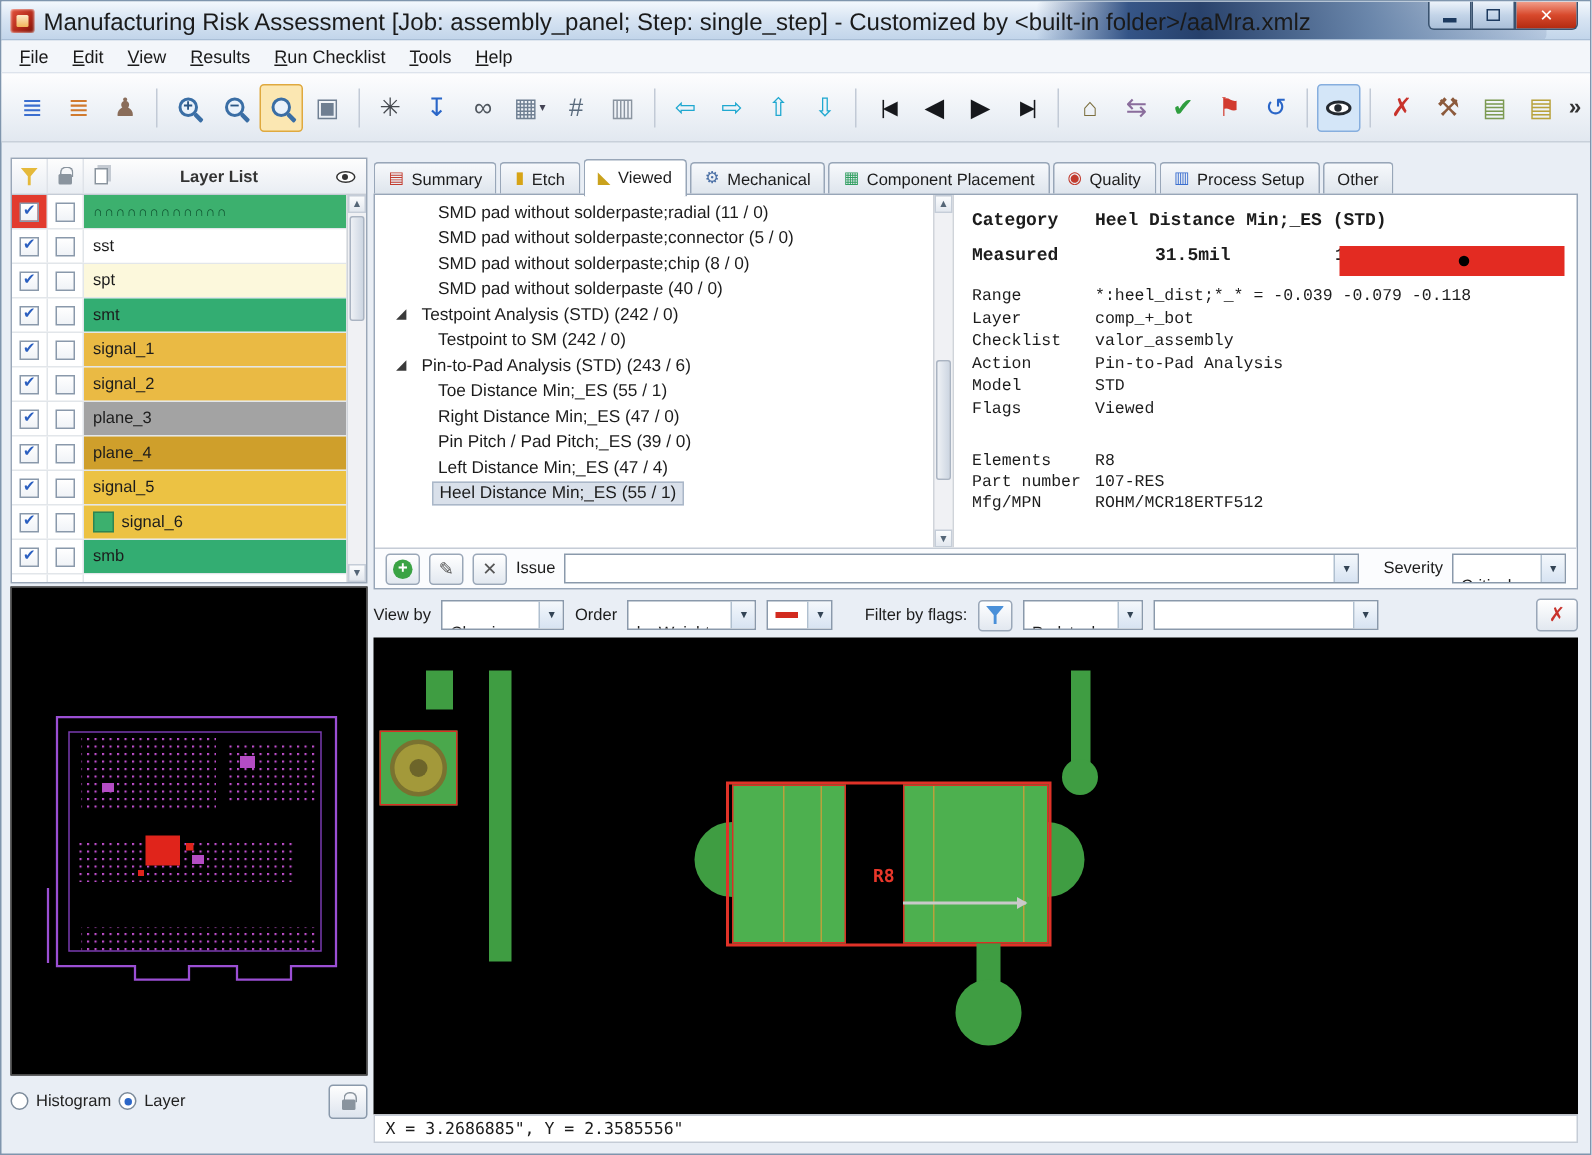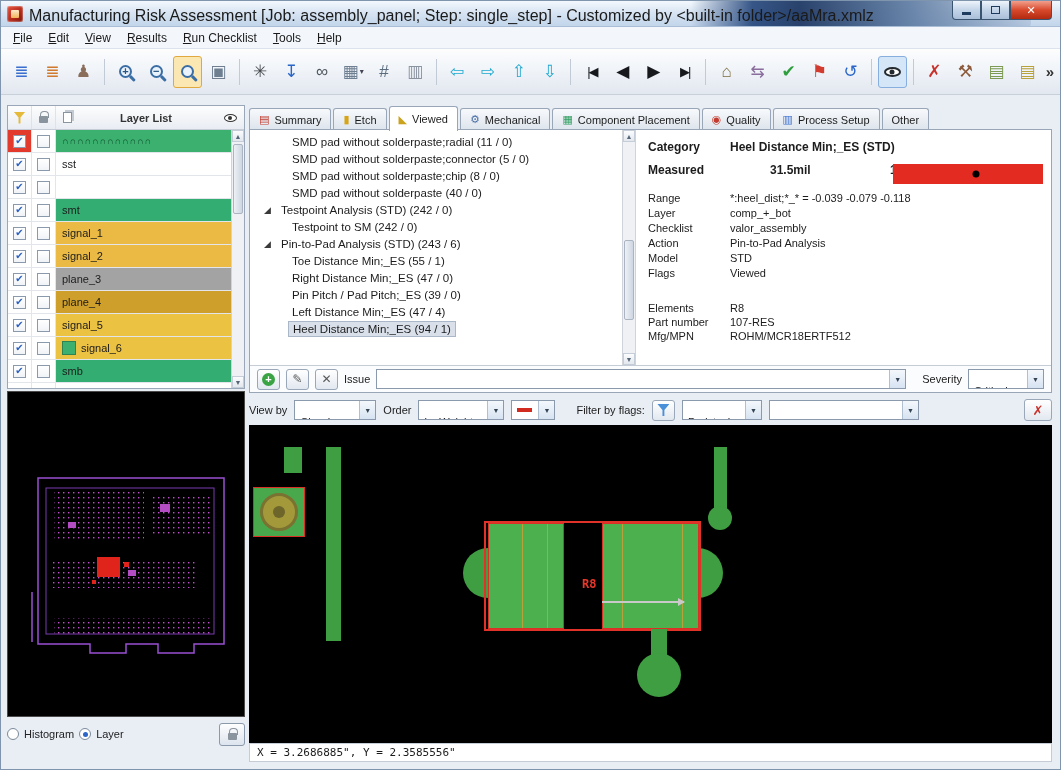--- a/index.html
+++ b/index.html
@@ -115,21 +115,21 @@
   .content-main { flex:1; display:flex; overflow:hidden; }
   .tree { width:372px; overflow:hidden; padding-top:3px; flex:none; }
   .tree-item { height:17px; display:flex; align-items:center; font-size:11.5px; color:#1c1c1c; white-space:nowrap; }
   .tree-item.lvl1 { padding-left:14px; }
   .tree-item.lvl2 { padding-left:38px; }
   .expander { width:13px; font-size:9px; color:#3a3a3a; flex:none; }
   .ti-label { padding:1px 4px; }
   .ti-label.sel { background:#d9e0ea; border:1px solid #aab7c8; }
   .tree-vscroll { width:13px; background:#f0f1f4; border-left:1px solid #d0d4da; position:relative; flex:none; }
 
-  .details { flex:1; border-left:1px solid #d0d4da; padding:10px 10px 0 12px; position:relative; font-size:11px; color:#1c1c1c; }
+  .details { flex:1; border-left:1px solid #d0d4da; padding:10px 10px 0 12px; position:relative; font-size:11px; color:#1c1c1c;font-family:Liberation Mono, monospace; }
   .cat-row,.meas-row { display:flex; font-size:12px; font-weight:bold; }
   .cat-row { margin-bottom:9px; }
   .meas-row { margin-bottom:14px;gap:40px; }
   .d-label { width:82px; flex:none; }
   .meas-val { width:80px; flex:none; }
   .sev-bar { position:absolute; right:8px; top:34px; width:150px; height:20px; background:#e32b22; }
   .sev-dot { position:absolute; left:55%; top:50%; width:7px; height:7px; background:#000; border-radius:50%;
     transform:translate(-50%,-50%); }
   .field-row { display:flex; line-height:15px; }
   .f-label { width:82px; flex:none; }
@@ -367,20 +367,23 @@
             <div class="name-cell" style="background: rgb(255, 255, 255);">
               <span>sst</span>
             </div>
           </div>
           <div class="layer-row">
             <div class="cb-cell">
               <span class="checkbox">✔</span>
             </div>
             <div class="cb-cell">
               <span class="checkbox"></span>
+            </div>
+            <div class="name-cell" style="background: rgb(252, 248, 220);">
+              <span>spt</span>
             </div>
           </div>
           <div class="layer-row">
             <div class="cb-cell">
               <span class="checkbox">✔</span>
             </div>
             <div class="cb-cell">
               <span class="checkbox"></span>
             </div>
             <div class="name-cell" style="background: rgb(51, 173, 114);">
@@ -584,21 +587,21 @@
           <div class="tree-item lvl2">
             <span class="ti-label">Right Distance Min;_ES (47 / 0)</span>
           </div>
           <div class="tree-item lvl2">
             <span class="ti-label">Pin Pitch / Pad Pitch;_ES (39 / 0)</span>
           </div>
           <div class="tree-item lvl2">
             <span class="ti-label">Left Distance Min;_ES (47 / 4)</span>
           </div>
           <div class="tree-item lvl2">
-            <span class="ti-label sel">Heel Distance Min;_ES (94 / 1)</span>
+            <span class="ti-label sel">Heel Distance Min;_ES (55 / 1)</span>
           </div>
         </div>
       <div class="tree-vscroll">
         <div class="vs-up">▲</div>
         <div class="vs-thumb" style="top:110px;height:80px;"></div>
         <div class="vs-dn">▼</div>
       </div>
       <div class="details">
         <div class="cat-row">
           <span class="d-label">Category</span>

